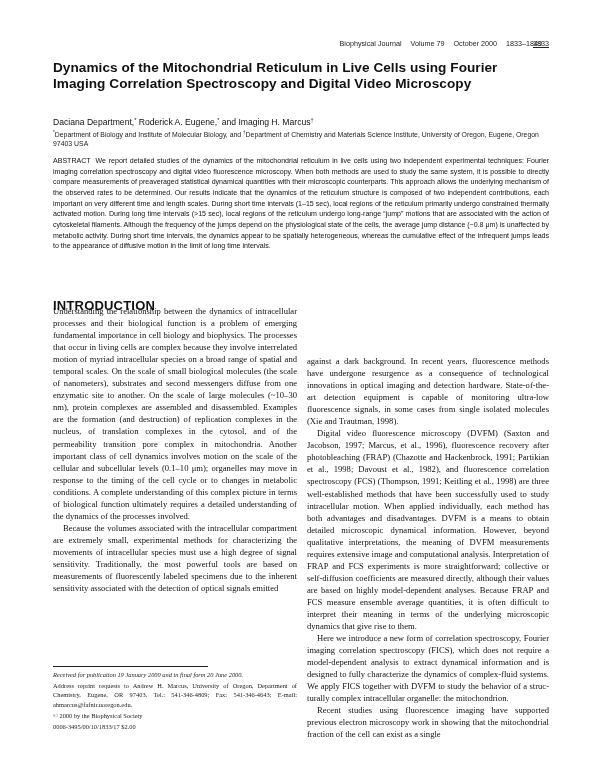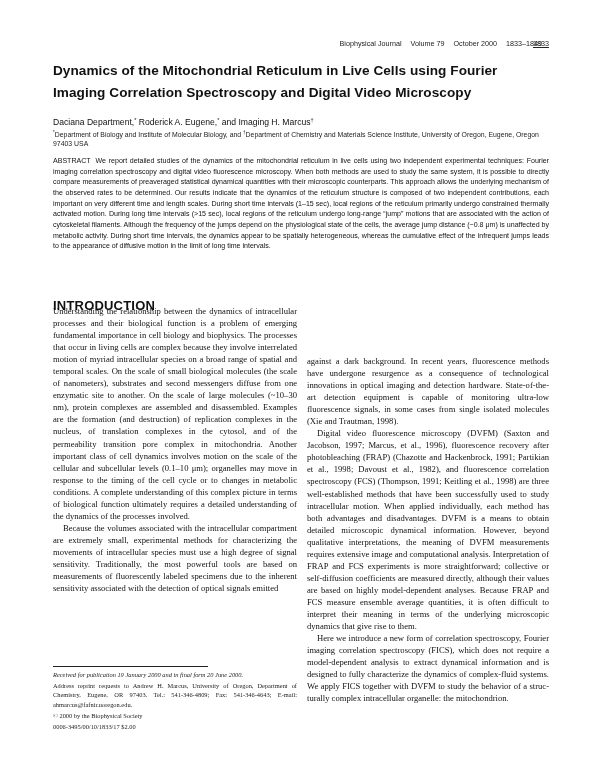--- a/index.html
+++ b/index.html
@@ -2,21 +2,21 @@
 <html><head>
 <meta charset="utf-8">
 <style>
   html, body { margin: 0; padding: 0; background: #ffffff; }
   body { width: 600px; height: 780px; position: relative; overflow: hidden; color: #111; }
   .sans { font-family: "Liberation Sans", sans-serif; }
   .serif { font-family: "Liberation Serif", serif; }
   #running-head { position: absolute; left: 53px; top: 39px; width: 496px; font-size: 7.2px; color: #222; text-align: right; }
   #running-head .right { position: absolute; right: 0; top: 0; text-decoration: underline; }
   #running-head .seg { margin-right: 7px; }
-  #title { position: absolute; left: 53px; top: 60px; width: 500px; font-size: 13.6px; font-weight: bold; line-height: 22px; letter-spacing: 0.05px; }
+  #title { position: absolute; left: 53px; top: 60px; width: 500px; font-size: 13.6px; font-weight: bold; line-height: 16px; letter-spacing: 0.05px; }
   #authors { position: absolute; left: 53px; top: 117px; font-size: 8.6px; color: #111; }
   #affil { position: absolute; left: 53px; top: 130px; width: 500px; font-size: 6.9px; line-height: 9.4px; color: #222; }
   #abstract { position: absolute; left: 53px; top: 156px; width: 496px; font-size: 7.05px; line-height: 10.65px; text-align: justify; color: #111; }
   #abstract .lbl { margin-right: 5px; }
   #intro-heading { position: absolute; left: 53px; top: 298px; font-size: 13px; font-weight: bold; letter-spacing: 0.2px; }
   .col { position: absolute; font-size: 8.6px; line-height: 12.05px; text-align: justify; hyphens: manual; color: #111; }
   #col-left { left: 53px; top: 305px; width: 244px; }
   #col-right { left: 307px; top: 311px; width: 242px; margin-top: 44px; }
   .col p { margin: 0; text-indent: 0; }
   .col p.ind { text-indent: 10px; }
@@ -55,20 +55,21 @@
 
 <div id="col-left" class="col serif">
   <p>Understanding the relationship between the dynamics of intracellular processes and their biological function is a problem of emerging fundamental importance in cell biol­ogy and biophysics. The processes that occur in living cells are complex because they involve interrelated motion of myriad intracellular species on a broad range of spatial and temporal scales. On the scale of small biological molecules (the scale of nanometers), substrates and second messengers diffuse from one enzymatic site to another. On the scale of large molecules (~10–30 nm), protein complexes are as­sembled and disassembled. Examples are the formation (and destruction) of replication complexes in the nucleus, of translation complexes in the cytosol, and of the permeability transition pore complex in mitochondria. Another important class of cell dynamics involves motion on the scale of the cellular and subcellular levels (0.1–10 μm); organelles may move in response to the timing of the cell cycle or to changes in metabolic conditions. A complete understanding of this complex picture in terms of biological function ultimately requires a detailed understanding of the dynamics of the processes involved.</p>
   <p class="ind">Because the volumes associated with the intracellular compartment are extremely small, experimental methods for characterizing the movements of intracellular species must use a high degree of signal sensitivity. Traditionally, the most powerful tools are based on measurements of fluorescently labeled specimens due to the inherent sensi­tivity associated with the detection of optical signals emitted</p>
 </div>
 
 <div id="col-right" class="col serif">
   <p>against a dark background. In recent years, fluorescence methods have undergone resurgence as a consequence of technological innovations in optical imaging and detection hardware. State-of-the-art detection equipment is capable of monitoring ultra-low fluorescence signals, in some cases from single isolated molecules (Xie and Trautman, 1998).</p>
   <p class="ind">Digital video fluorescence microscopy (DVFM) (Saxton and Jacobson, 1997; Marcus, et al., 1996), fluorescence recovery after photobleaching (FRAP) (Chazotte and Hack­enbrock, 1991; Partikian et al., 1998; Davoust et al., 1982), and fluorescence correlation spectroscopy (FCS) (Thomp­son, 1991; Keitling et al., 1998) are three well-established methods that have been successfully used to study intracel­lular motion. When applied individually, each method has both advantages and disadvantages. DVFM is a means to obtain detailed microscopic dynamical information. How­ever, beyond qualitative interpretations, the meaning of DVFM measurements requires extensive image and com­putational analysis. Interpretation of FRAP and FCS exper­iments is more straightforward; collective or self-diffusion coefficients are measured directly, although their values are based on highly model-dependent analyses. Because FRAP and FCS measure ensemble average quantities, it is often difficult to interpret their meaning in terms of the underly­ing microscopic dynamics that give rise to them.</p>
   <p class="ind">Here we introduce a new form of correlation spectros­copy, Fourier imaging correlation spectroscopy (FICS), which does not require a model-dependent analysis to ex­tract dynamical information and is designed to fully char­acterize the dynamics of complex-fluid systems. We apply FICS together with DVFM to study the behavior of a struc­turally complex intracellular organelle: the mitochondrion.</p>
+  <p class="ind">Recent studies using fluorescence imaging have sup­ported previous electron microscopy work in showing that the mitochondrial fraction of the cell can exist as a single</p>
 </div>
 
 <div id="footnote-rule"></div>
 
 <div id="footnotes" class="serif">
   <p class="rcv">Received for publication 19 January 2000 and in final form 20 June 2000.</p>
   <p>Address reprint requests to Andrew H. Marcus, University of Oregon, Department of Chemistry, Eugene, OR 97403. Tel.: 541-346-4809; Fax: 541-346-4643; E-mail: ahmarcus@fafnir.uoregon.edu.</p>
   <p>© 2000 by the Biophysical Society</p>
   <p>0006-3495/00/10/1833/17   $2.00</p>
 </div>

